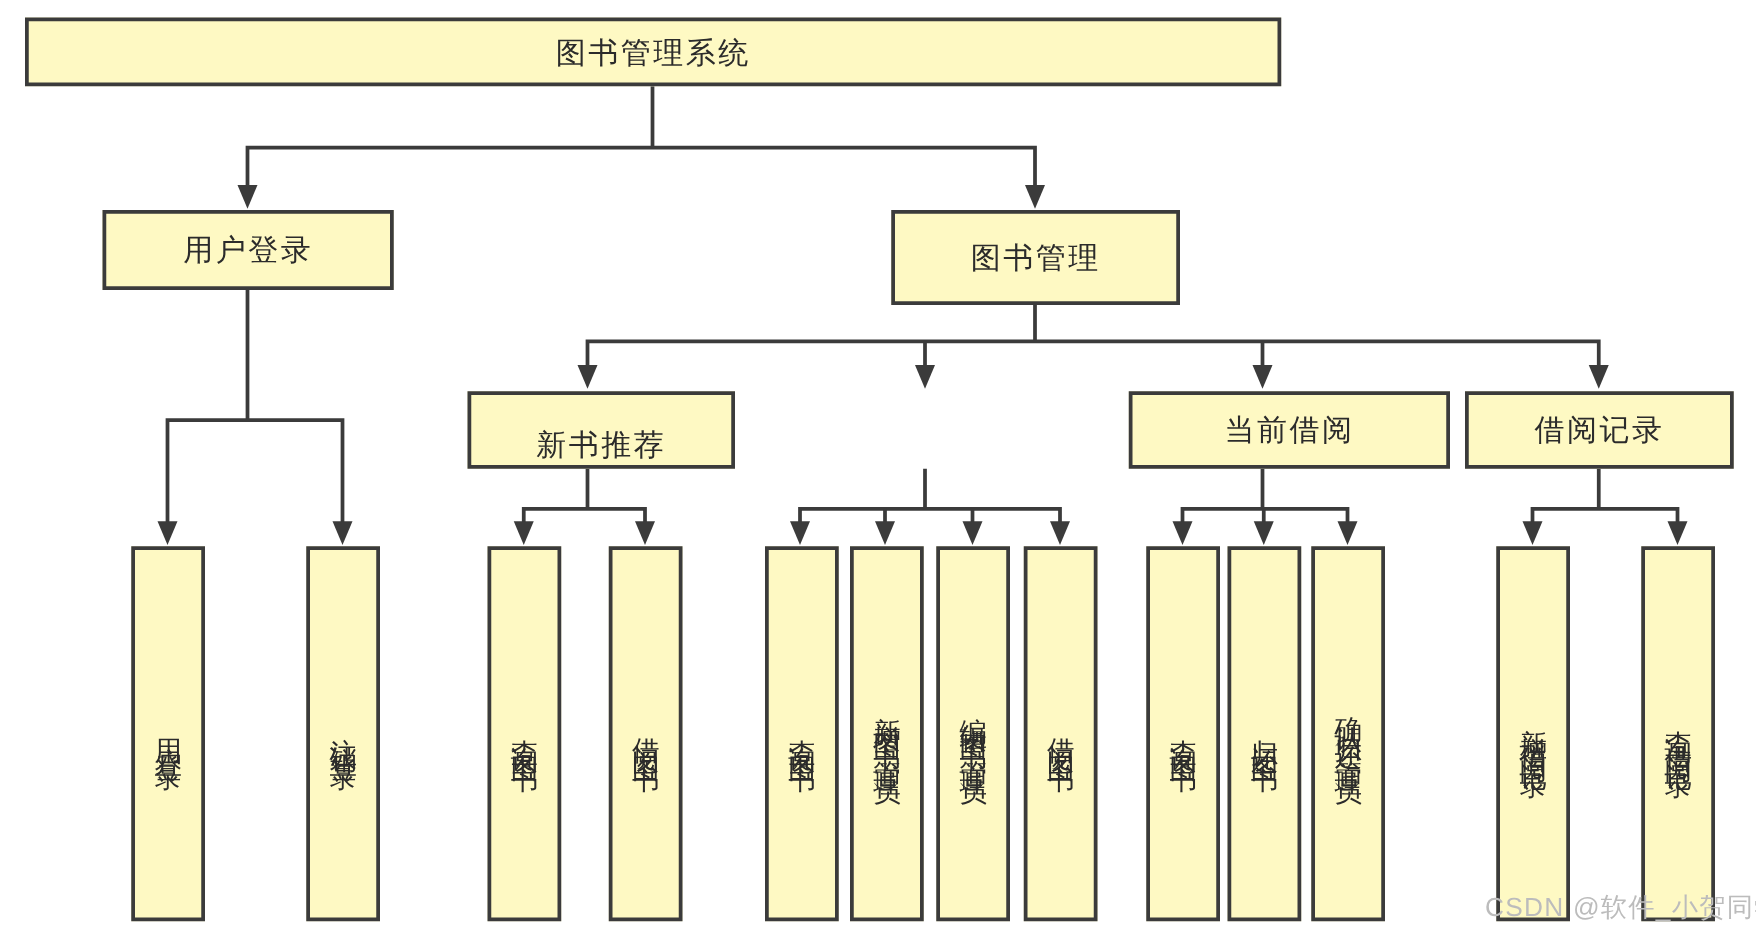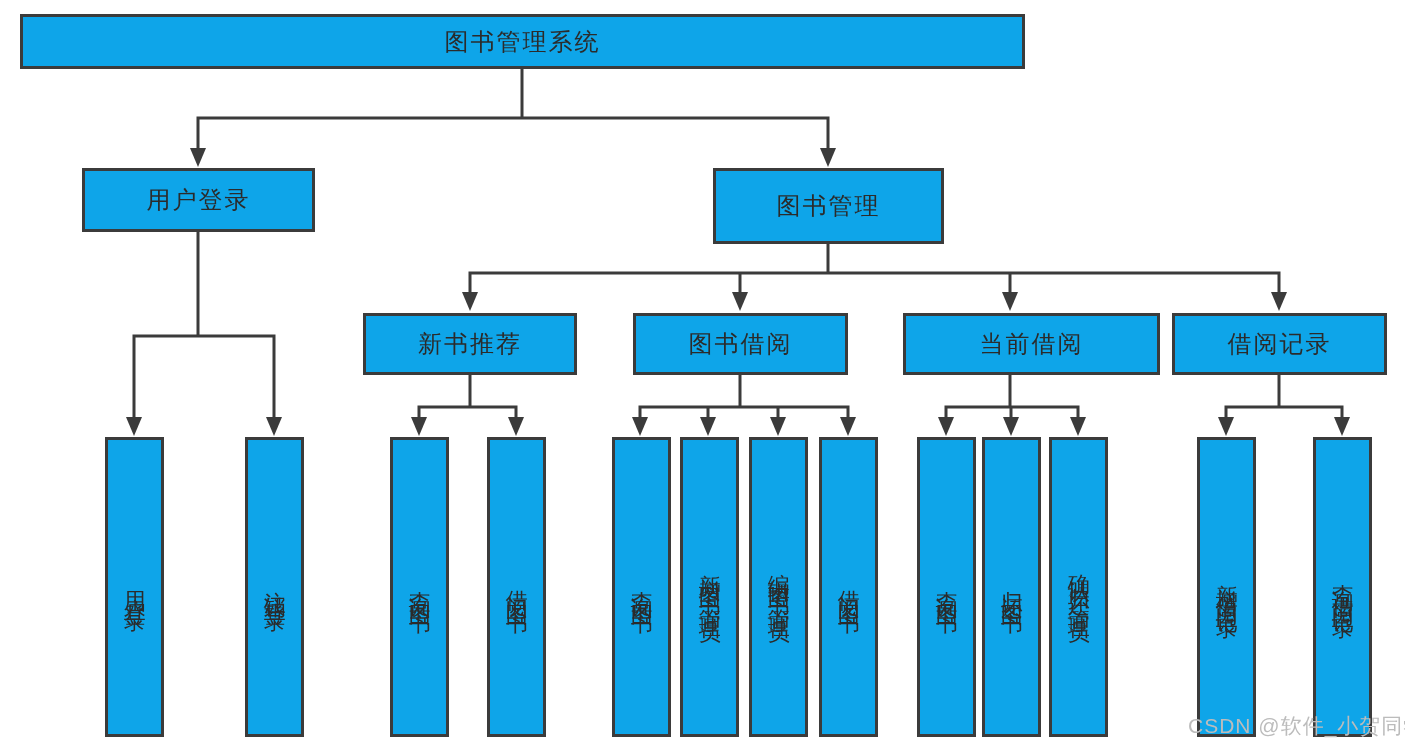--- a/index.html
+++ b/index.html
@@ -7,21 +7,21 @@
     position:relative;
     width:1405px; height:747px;
     background:#ffffff;
     font-family:"Liberation Sans","DejaVu Sans",sans-serif;
     color:#2b2b2b;
     overflow:hidden;
   }
   .lines { position:absolute; left:0; top:0; z-index:1; }
   .box {
     position:absolute;
-    background:#0ea5e9;
+    background:#fef9c3;
     border:3px solid #3b3b3b;
     box-sizing:border-box;
     display:flex; align-items:center; justify-content:center;
     z-index:2;
   }
   .hlabel {
     font-size:24px;
     letter-spacing:2px;
     color:#2b2b2b;
     white-space:nowrap;
@@ -34,21 +34,21 @@
     line-height:1.2;
     color:#2b2b2b;
   }
   
   .n-root  { left:20px;  top:14px;  width:1005px; height:55px; }
   
   .n-login { left:82px;  top:168px; width:233px;  height:64px; }
   .n-mgmt  { left:713px; top:168px; width:231px;  height:76px; }
   
   .n-l3    { top:313px; height:62px; }
-  .n-nb    { left:363px;  width:214px; }
+  .n-nb    { left:374px;  width:214px;align-items:flex-end; }
   .n-bb    { left:633px;  width:215px; }
   .n-cb    { left:903px;  width:257px; }
   .n-br    { left:1172px; width:215px; }
   
   .leaf    { top:437px; height:300px; width:59px; }
   .a1 { left:105px; }  .a2 { left:245px; }
   .b1 { left:390px; }  .b2 { left:487px; }
   .c1 { left:612px; }  .c2 { left:680px; } .c3 { left:749px; } .c4 { left:819px; }
   .d1 { left:917px; }  .d2 { left:982px; } .d3 { left:1049px; }
   .e1 { left:1197px; } .e2 { left:1313px; }
@@ -126,23 +126,20 @@
   <div class="box n-login">
     <span class="hlabel">用户登录</span>
   </div>
   <div class="box n-mgmt">
     <span class="hlabel">图书管理</span>
   </div>
 
   <div class="box n-l3 n-nb">
     <span class="hlabel">新书推荐</span>
   </div>
-  <div class="box n-l3 n-bb">
-    <span class="hlabel">图书借阅</span>
-  </div>
   <div class="box n-l3 n-cb">
     <span class="hlabel">当前借阅</span>
   </div>
   <div class="box n-l3 n-br">
     <span class="hlabel">借阅记录</span>
   </div>
 
   <div class="box leaf a1">
     <span class="vlabel">用户登录</span>
   </div>

